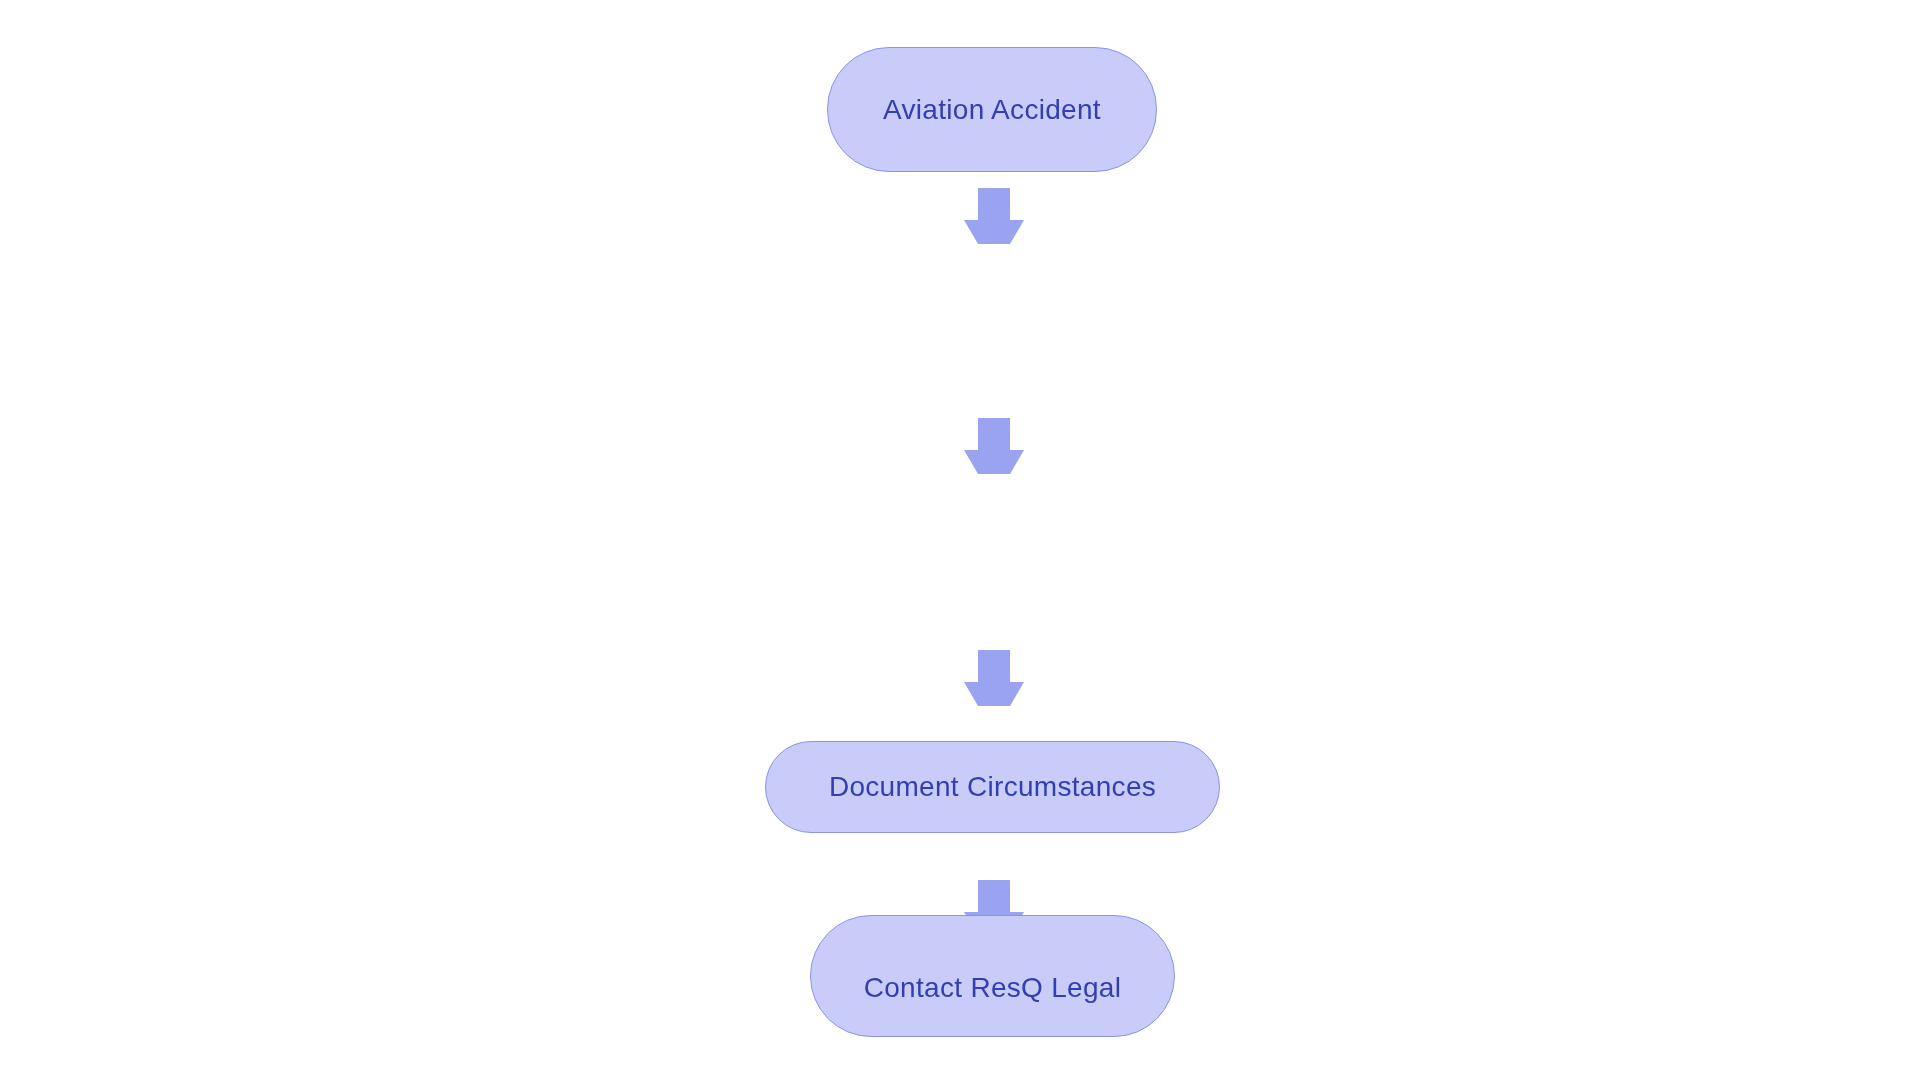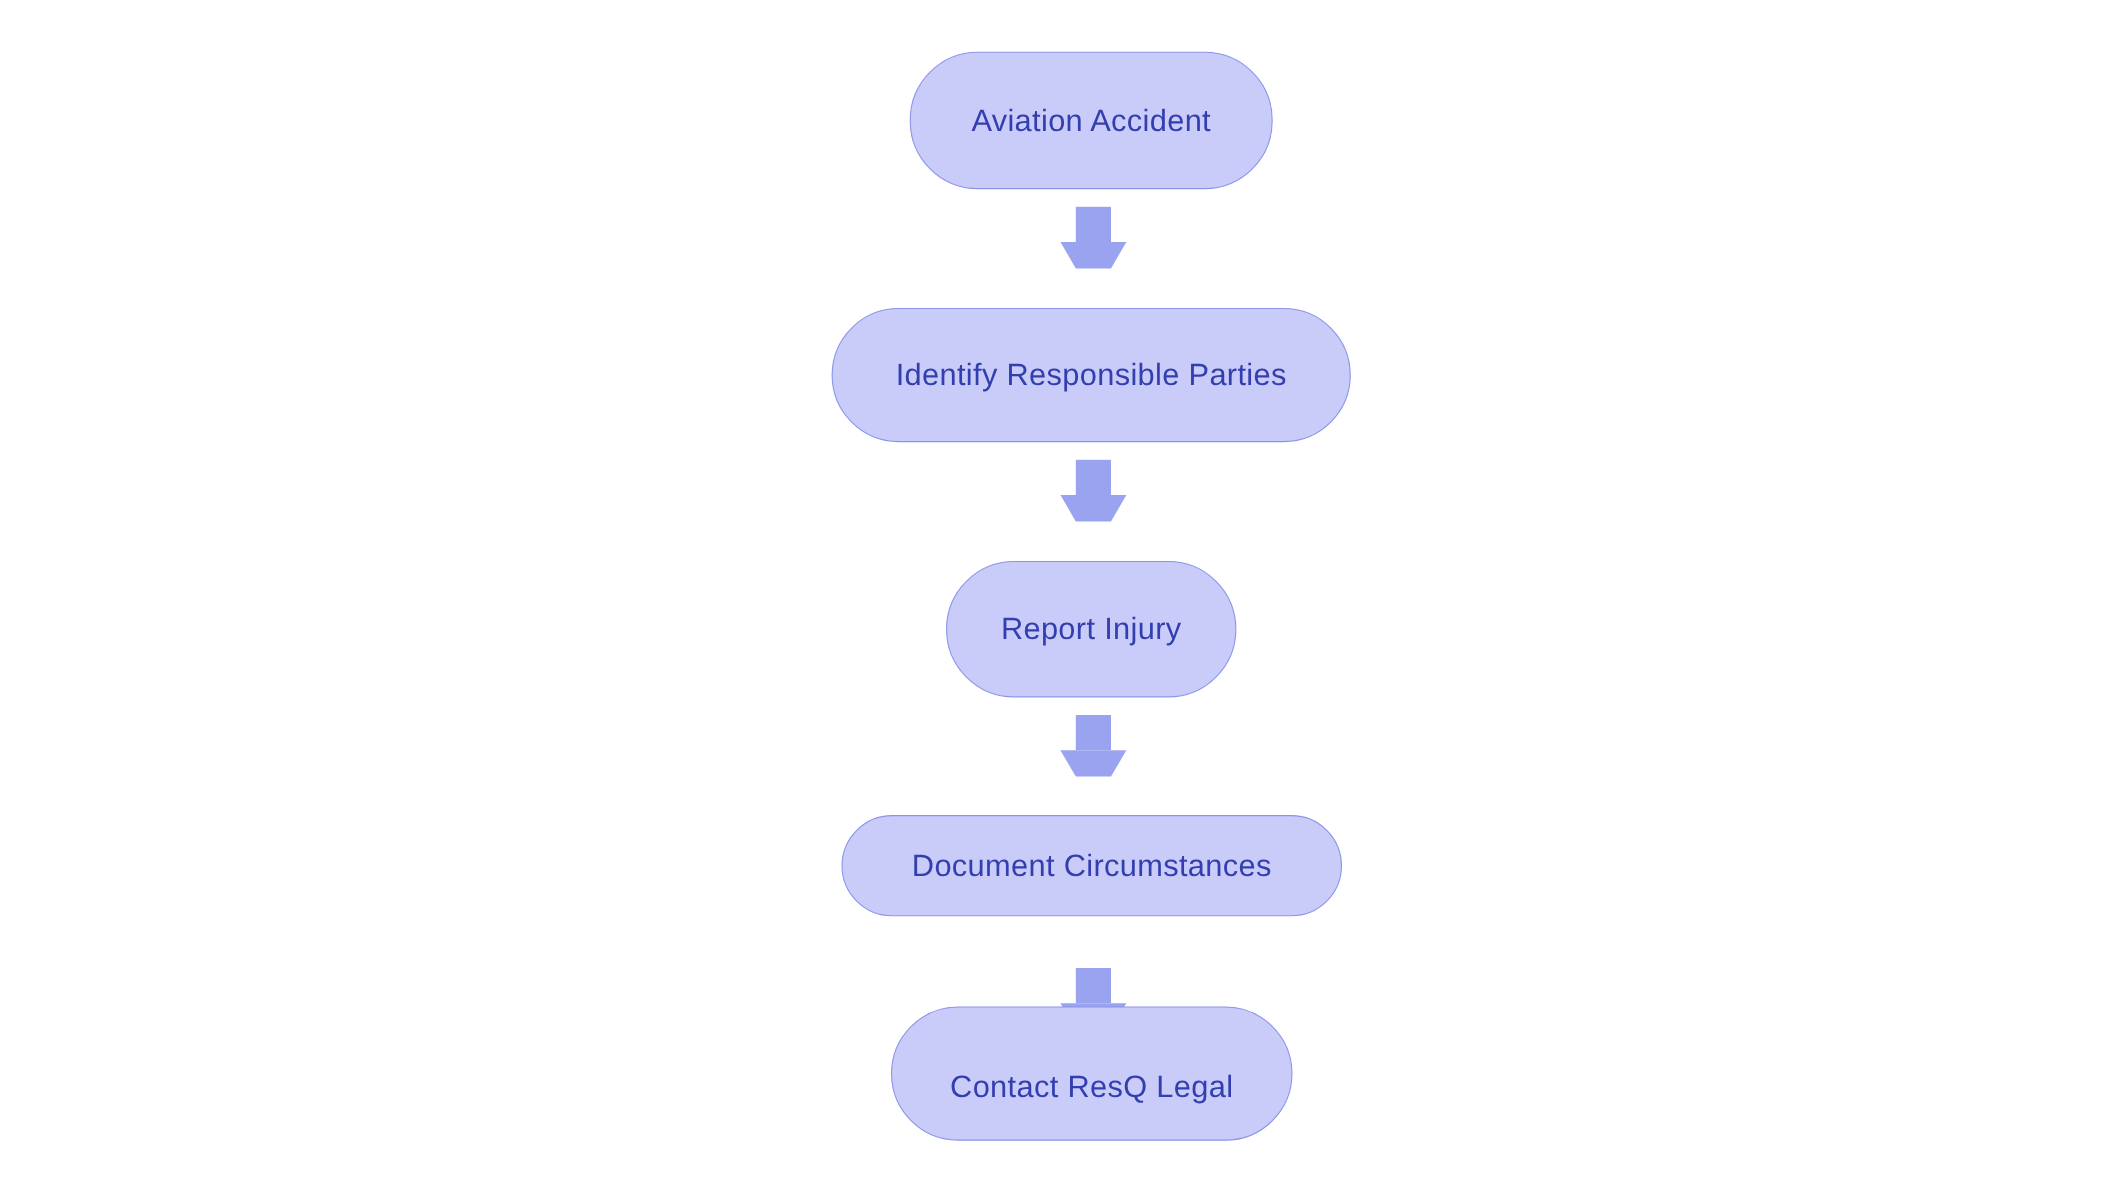--- a/index.html
+++ b/index.html
@@ -75,32 +75,26 @@
 
   <div class="node node-1">
     <span>Aviation Accident</span>
   </div>
 
   <div class="arrow arrow-1">
     <div class="shaft"></div>
     <div class="head"></div>
   </div>
 
-  <div class="node node-2">
-    <span>Identify Responsible Parties</span>
-  </div>
 
   <div class="arrow arrow-2">
     <div class="shaft"></div>
     <div class="head"></div>
   </div>
 
-  <div class="node node-3">
-    <span>Report Injury</span>
-  </div>
 
   <div class="arrow arrow-3">
     <div class="shaft"></div>
     <div class="head"></div>
   </div>
 
   <div class="node node-4">
     <span>Document Circumstances</span>
   </div>
 

